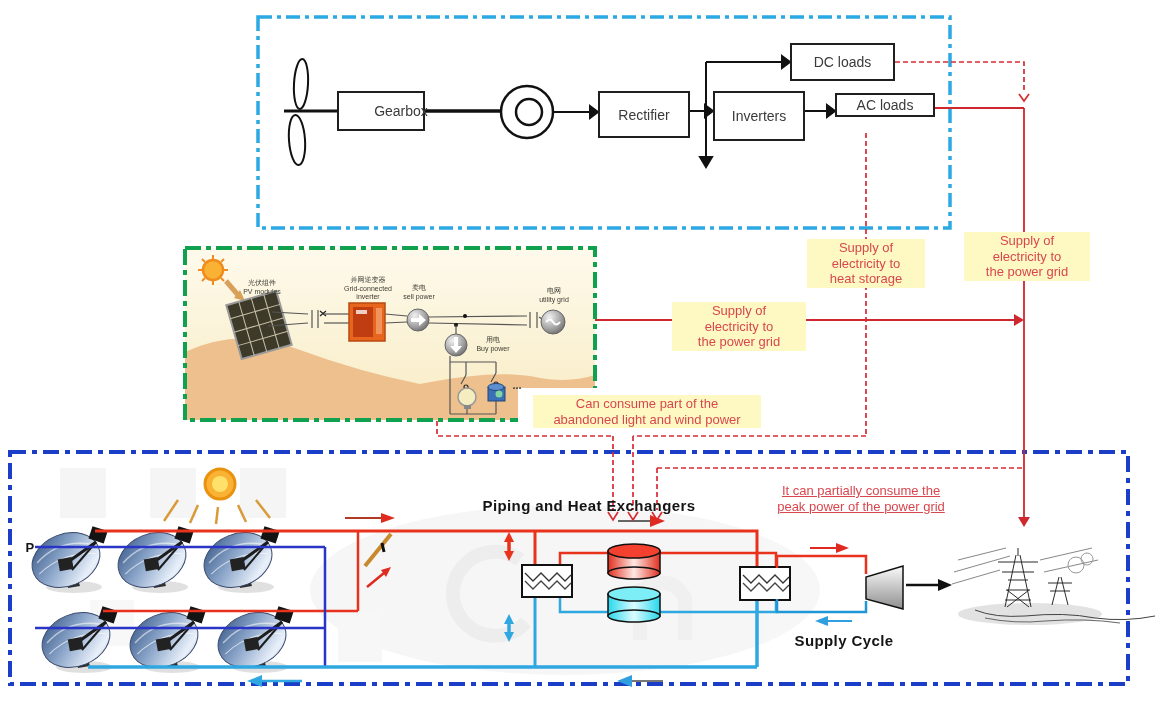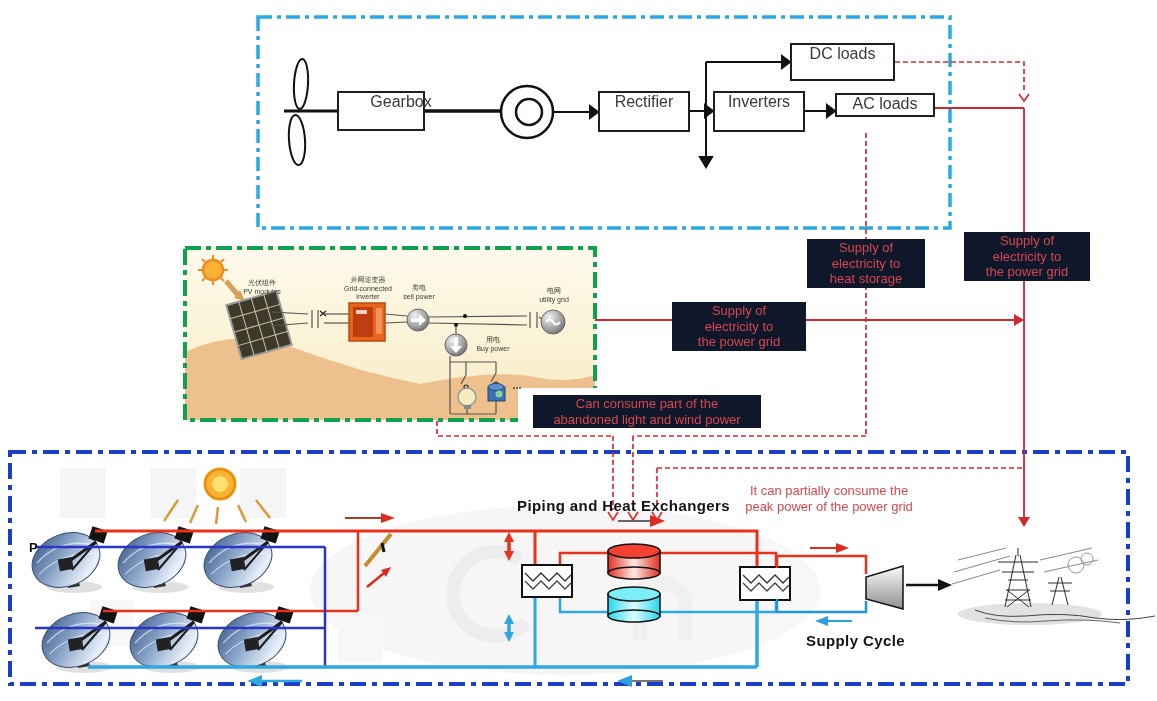--- a/index.html
+++ b/index.html
@@ -1,25 +1,25 @@
 <!DOCTYPE html>
 <html><head>
 <meta charset="utf-8">
 <style>
   html,body{margin:0;padding:0;background:#fff;}
   #canvas{position:relative;width:1157px;height:701px;background:#ffffff;overflow:hidden;
           font-family:"Liberation Sans",sans-serif;}
   #overlay{position:absolute;left:0;top:0;width:1157px;height:701px;z-index:1;}
   .wbox{box-sizing:border-box;border:2px solid #1f1f1f;background:#fff;
-        display:flex;align-items:flex-start;justify-content:center;
-        font-size:16px;color:#3a3a3a;z-index:2;position:absolute;}
+        display:flex;align-items:center;justify-content:center;
+        font-size:14px;color:#3a3a3a;z-index:2;position:absolute;}
   .rnote{position:absolute;z-index:3;color:#d8474e;font-size:13px;line-height:15.5px;
-         text-align:center;white-space:pre-line;background:#0f172a;padding:1px 2px;}
+         text-align:center;white-space:pre-line;background:#fef9c3;padding:1px 2px;}
   .blabel{position:absolute;z-index:3;color:#141414;font-weight:bold;font-size:15px;
-          letter-spacing:.4px;text-align:right;white-space:pre-line;line-height:17px;}
+          letter-spacing:.4px;text-align:center;white-space:pre-line;line-height:17px;}
   .pvlabel{position:absolute;z-index:3;color:#3c3c34;font-size:7px;line-height:8.5px;
            text-align:center;white-space:pre-line;}
   .whitepatch{position:absolute;background:#fff;z-index:2;}
 </style>
 </head>
 <body>
 
 <div id="canvas">
 
 <svg id="overlay" viewBox="0 0 1157 701">
@@ -350,24 +350,24 @@
       <rect x="488" y="387" width="17" height="14" fill="#3a6fb5" stroke="#23477a"></rect>
       <ellipse cx="496" cy="387" rx="8" ry="3.5" fill="#5b8fd0" stroke="#23477a"></ellipse>
       <circle cx="499" cy="394" r="3.5" fill="#7fd4a0"></circle>
     </g>
   </g>
 </svg>
 
 <div class="wbox" style="left:337px;top:91px;width:88px;height:40px;padding-left:40px;">
       <span>Gearbox</span>
     </div>
-<div class="wbox" style="left:598px;top:91px;width:92px;height:41px;">
+<div class="wbox" style="left:598px;top:91px;width:92px;height:47px;">
       <span>Rectifier</span>
     </div>
-<div class="wbox" style="left:713px;top:91px;width:92px;height:41px;">
+<div class="wbox" style="left:713px;top:91px;width:92px;height:50px;">
       <span>Inverters</span>
     </div>
 <div class="wbox" style="left:790px;top:43px;width:105px;height:38px;">
       <span>DC loads</span>
     </div>
 <div class="wbox" style="left:835px;top:93px;width:100px;height:24px;">
       <span>AC loads</span>
     </div>
 
 <div class="whitepatch" style="left:518px;top:388px;width:110px;height:35px;"></div>
@@ -375,21 +375,21 @@
 electricity to
 the power grid</div>
 <div class="rnote" style="left:807px;top:239px;width:114px;">Supply of
 electricity to
 heat storage</div>
 <div class="rnote" style="left:964px;top:232px;width:122px;">Supply of
 electricity to
 the power grid</div>
 <div class="rnote" style="left:533px;top:395px;width:224px;">Can consume part of the
 abandoned light and wind power</div>
-<div class="rnote" style="left:720px;top:482px;width:214px;background:transparent;">It can partially consume the
+<div class="rnote" style="left:752px;top:482px;width:214px;background:transparent;text-decoration:underline;">It can partially consume the
 peak power of the power grid</div>
 
 <div class="blabel" style="left:448px;top:497px;width:282px;">Piping and Heat Exchangers</div>
 <div class="blabel" style="left:783px;top:632px;width:122px;">Supply Cycle</div>
 <div class="blabel" style="left:22px;top:539px;width:16px;font-size:13px;">P</div>
 
 <div class="pvlabel" style="left:233px;top:279px;width:58px;">光伏组件
 PV modules</div>
 <div class="pvlabel" style="left:336px;top:276px;width:64px;">并网逆变器
 Grid-connected

